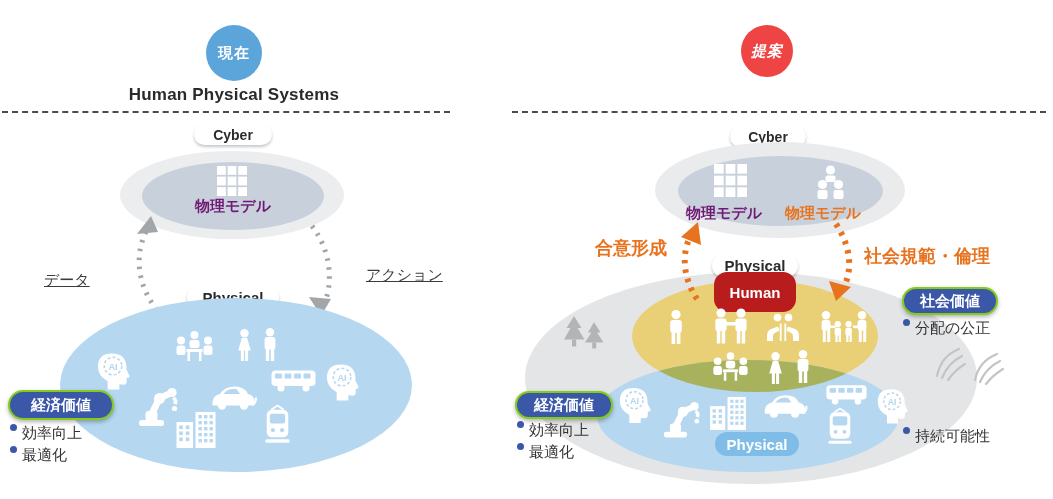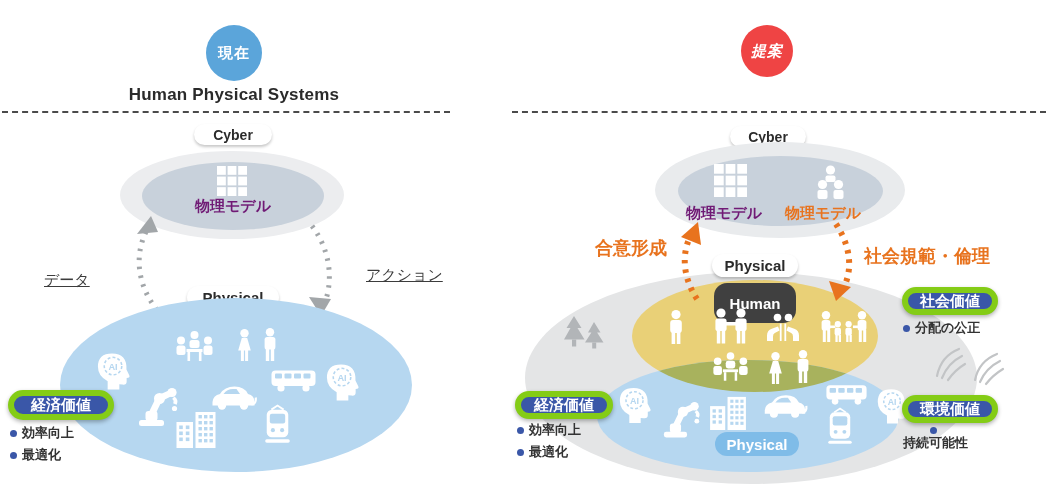--- a/index.html
+++ b/index.html
@@ -11,24 +11,24 @@
   .abs{position:absolute;}
   .tagbadge{position:absolute;border-radius:50%;color:#fff;font-weight:700;font-size:15px;
     display:flex;align-items:center;justify-content:center;letter-spacing:1px;}
   .title{position:absolute;font-weight:700;font-size:17px;color:#2a2a2a;text-align:center;letter-spacing:.2px;white-space:nowrap;}
   .sep{position:absolute;border-top:2px dashed #4a4a4a;height:0;}
   .ellipse{position:absolute;border-radius:50%;}
   .pill-white{position:absolute;background:#fff;border-radius:13px;display:flex;align-items:center;justify-content:center;
     font-weight:700;font-size:14px;color:#2b2b2b;box-shadow:0 2px 3px rgba(0,0,0,.22);white-space:nowrap;}
   .pill-color{position:absolute;border-radius:13px;display:flex;align-items:center;justify-content:center;
     font-weight:700;font-size:15px;color:#fff;white-space:nowrap;}
-  .vbadge{position:absolute;background:#3A57A8;border:6px solid #84cc16;border-radius:16px;
+  .vbadge{position:absolute;background:#3A57A8;border:2px solid #84cc16;border-radius:16px;
     box-shadow:0 2px 4px rgba(0,0,0,.3);color:#fff;font-weight:700;font-size:15px;
     display:flex;align-items:center;justify-content:center;box-sizing:border-box;white-space:nowrap;}
-  .bullet{position:absolute;display:flex;align-items:center;font-size:13px;font-weight:700;color:#333;white-space:nowrap;}
+  .bullet{position:absolute;display:flex;align-items:flex-start;font-size:15px;font-weight:400;color:#333;white-space:nowrap;}
   .bullet .dot{width:7px;height:7px;border-radius:50%;background:#3A57A8;margin-right:5px;flex:none;}
   .olabel{position:absolute;color:#E8731E;font-weight:700;font-size:18px;white-space:nowrap;}
   .glabel{position:absolute;color:#3c3c3c;font-size:15px;white-space:nowrap;text-decoration:underline;}
   .mlabel{position:absolute;font-weight:700;font-size:15px;color:#701a75;text-align:center;white-space:nowrap;}
   .ic{position:absolute;color:#fff;}
   .arrows{position:absolute;left:0;top:0;pointer-events:none;}
 </style>
 </head>
 <body>
 
@@ -333,21 +333,21 @@
   </svg>
 
   <svg class="ic" style="left:63px;top:315px;width:42px;height:36px;color:#B2B5B8;">
       <use href="#i-trees"></use>
     </svg>
   <svg class="ic" style="left:433px;top:344px;width:80px;height:42px;color:#C2C4C6;">
       <use href="#i-leaves"></use>
     </svg>
 
   <div class="pill-white" style="left:212px;top:254px;width:86px;height:23px;font-size:15px;">Physical</div>
-  <div class="pill-color" style="left:214px;top:283px;width:82px;height:40px;background:#404040;">Human</div>
+  <div class="pill-color" style="left:214px;top:272px;width:82px;height:40px;background:#b91c1c;">Human</div>
 
   <svg class="ic" style="left:166px;top:310px;width:20px;height:34px;">
       <use href="#i-person"></use>
     </svg>
   <svg class="ic" style="left:213px;top:308px;width:36px;height:36px;">
       <use href="#i-handshake"></use>
     </svg>
   <svg class="ic" style="left:264px;top:311px;width:38px;height:30px;">
       <use href="#i-bow"></use>
     </svg>
@@ -409,18 +409,17 @@
   <div class="vbadge" style="left:15px;top:391px;width:98px;height:28px;">経済価値</div>
   <div class="bullet" style="left:17px;top:421px;">
     <span class="dot"></span>
     <span>効率向上</span>
   </div>
   <div class="bullet" style="left:17px;top:443px;">
     <span class="dot"></span>
     <span>最適化</span>
   </div>
 
-  <div class="vbadge" style="left:402px;top:395px;width:96px;height:28px;">環境価値</div>
-  <div class="bullet" style="left:403px;top:427px;flex-direction:column;">
+  <div class="bullet" style="left:403px;top:427px;">
     <span class="dot"></span>
     <span>持続可能性</span>
   </div>
 </div>
 
 </body></html>

